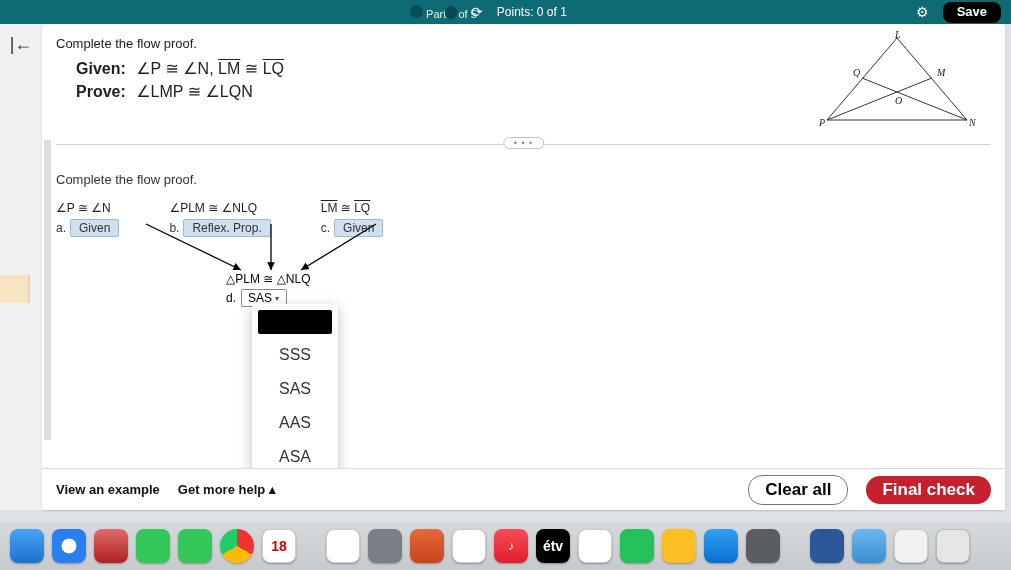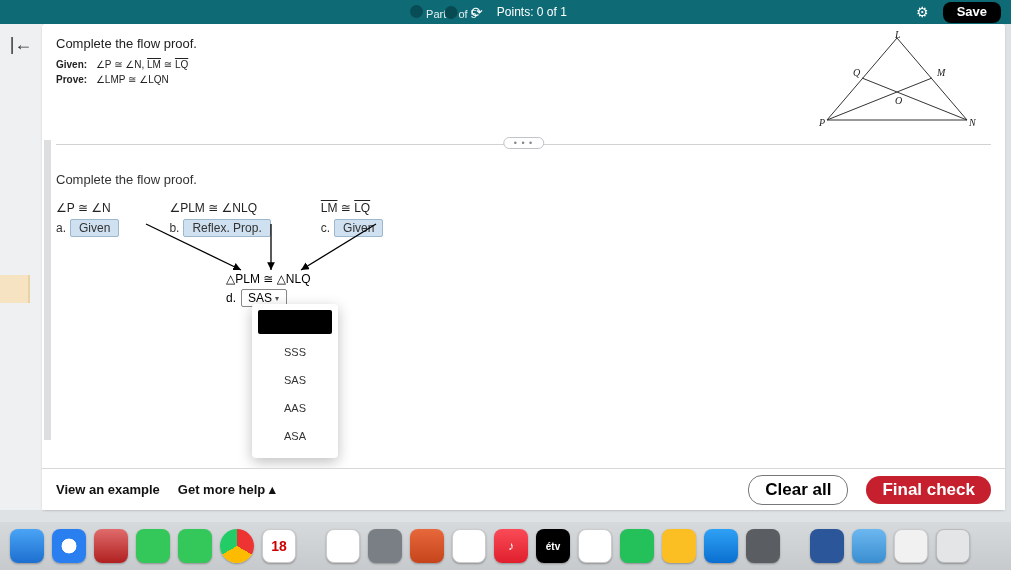--- a/index.html
+++ b/index.html
@@ -16,21 +16,21 @@
 
   
   .card { position:absolute; left:42px; top:24px; right:6px; bottom:60px; background:#fff; border-radius:3px; box-shadow:0 1px 2px rgba(0,0,0,.15);}
   .leftgutter { position:absolute; left:0; top:24px; bottom:60px; width:42px; background:#eef0f1; display:flex; align-items:flex-start; justify-content:center; padding-top:10px;}
   .backarrow { font-size:18px; color:#333; cursor:pointer; }
 
   .inner { position:absolute; inset:0; padding:12px 20px 0 14px; overflow:hidden;border-radius:20px; }
   .scrollbar { position:absolute; left:2px; top:46px; bottom:0; width:7px; background:linear-gradient(#c7c9cb,#c7c9cb) left/7px 300px no-repeat; border-radius:3px; opacity:.6;}
 
   .instr { font-size:13px; color:#222; margin-bottom:8px; }
-  .line { font-size:10px; color:#222; margin-bottom:4px;}
+  .line { font-size:16px; color:#222; margin-bottom:4px;margin-left:20px;}
   .line b { font-weight:700; margin-right:6px;}
   .ov { text-decoration: overline; }
 
   .figure { position:absolute; right:28px; top:6px; width:160px; height:100px;}
   .figure svg { width:100%; height:100%; }
   .divider { position:absolute; left:14px; right:14px; top:120px; border-top:1px solid #d0d2d4; }
   .tabhandle { position:absolute; left:50%; top:113px; transform:translateX(-50%); background:#fff; border:1px solid #c0c4c7; border-radius:10px; padding:0 10px; font-size:9px; color:#888; letter-spacing:1px;}
 
   .proof { position:absolute; left:14px; top:148px; right:14px; }
   .proof .sub { font-size:13px; color:#333; margin-bottom:14px;}
@@ -41,21 +41,21 @@
   .prem-an .lab { font-size:12px; color:#333;}
   .answered { background:#cfe0f0; border:1px solid #9db7cd; padding:1px 8px; font-size:12px; color:#333; border-radius:2px;}
 
   .arrows { position:absolute; top:48px; left:70px; width:260px; height:56px; }
   .concl { position:absolute; top:100px; left:170px; font-size:12px;text-align:center; }
   .concl .drow { display:flex; align-items:center; gap:5px; margin-top:3px;}
   .sel { border:1px solid #888; padding:1px 7px 1px 6px; font-size:12px; background:#fff; cursor:pointer; border-radius:2px; display:flex; align-items:center; gap:3px;}
   .sel .car { font-size:8px; color:#555;}
 
   .dropdown { position:absolute; top:132px; left:196px; width:86px; background:#fff; border-radius:4px; box-shadow:0 4px 14px rgba(0,0,0,.25); padding:6px 0 8px; }
-  .dropdown .opt { padding:8px 0; text-align:center; font-size:11px; color:#333; cursor:pointer;}
+  .dropdown .opt { padding:8px 0; text-align:center; font-size:16px; color:#333; cursor:pointer;}
   .dropdown .hilite { background:#000; height:24px; margin:0 6px 4px; border-radius:2px;}
 
   
   .helpbar { position:absolute; left:0; right:0; bottom:0; height:42px; border-top:1px solid #d6d8da; background:#fff; display:flex; align-items:center; padding:0 14px; gap:18px;}
   .helpbar a { font-size:13px; color:#111; font-weight:700; text-decoration:none; cursor:pointer;}
   .helpbar .spacer { flex:1;}
   .pillbtn { border:1px solid #777; border-radius:14px; padding:4px 16px; font-size:17px; font-weight:700; background:#fff; cursor:pointer;}
   .pillred { background:#c6202e; color:#fff; border:none;}
 
   
@@ -67,21 +67,21 @@
   .i-mail{background:linear-gradient(#e06b6b,#b02020);} 
   .i-msg{background:#34c759;} 
   .i-ft{background:#34c759;} 
   .i-chrome{background:conic-gradient(#e33 0 120deg,#fb0 120deg 240deg,#2c6 240deg 360deg);border-radius:50%;} 
   .i-cal{background:#fff;color:#c00;border:1px solid #ccc;font-size:14px;} 
   .i-remind{background:#fff;border:1px solid #ccc;} 
   .i-prefs{background:#7a7f85;} 
   .i-app{background:linear-gradient(#e7683b,#c6441b);} 
   .i-ai{background:#fff;border:1px solid #ccc;} 
   .i-music{background:linear-gradient(#fa4b57,#e01f2d);} 
-  .i-tv{background:#000;color:#fff;font-size:10px;} 
+  .i-tv{background:#000;color:#fff;font-size:14px;} 
   .i-news{background:#fff;border:1px solid #ccc;} 
   .i-num{background:#24c05a;} 
   .i-notes{background:#fbbf24;} 
   .i-as{background:linear-gradient(#2ea1f5,#0b6fd0);} 
   .i-cc{background:#5a5d62;} 
   .i-word{background:#2b579a;} 
   .i-fold{background:linear-gradient(#6cb7f0,#3a8ed0);} 
   .i-clip{background:#f1f1f1;border:1px solid #ccc;} 
   .i-trash{background:#e3e5e7;border:1px solid #bbb;} 
 

